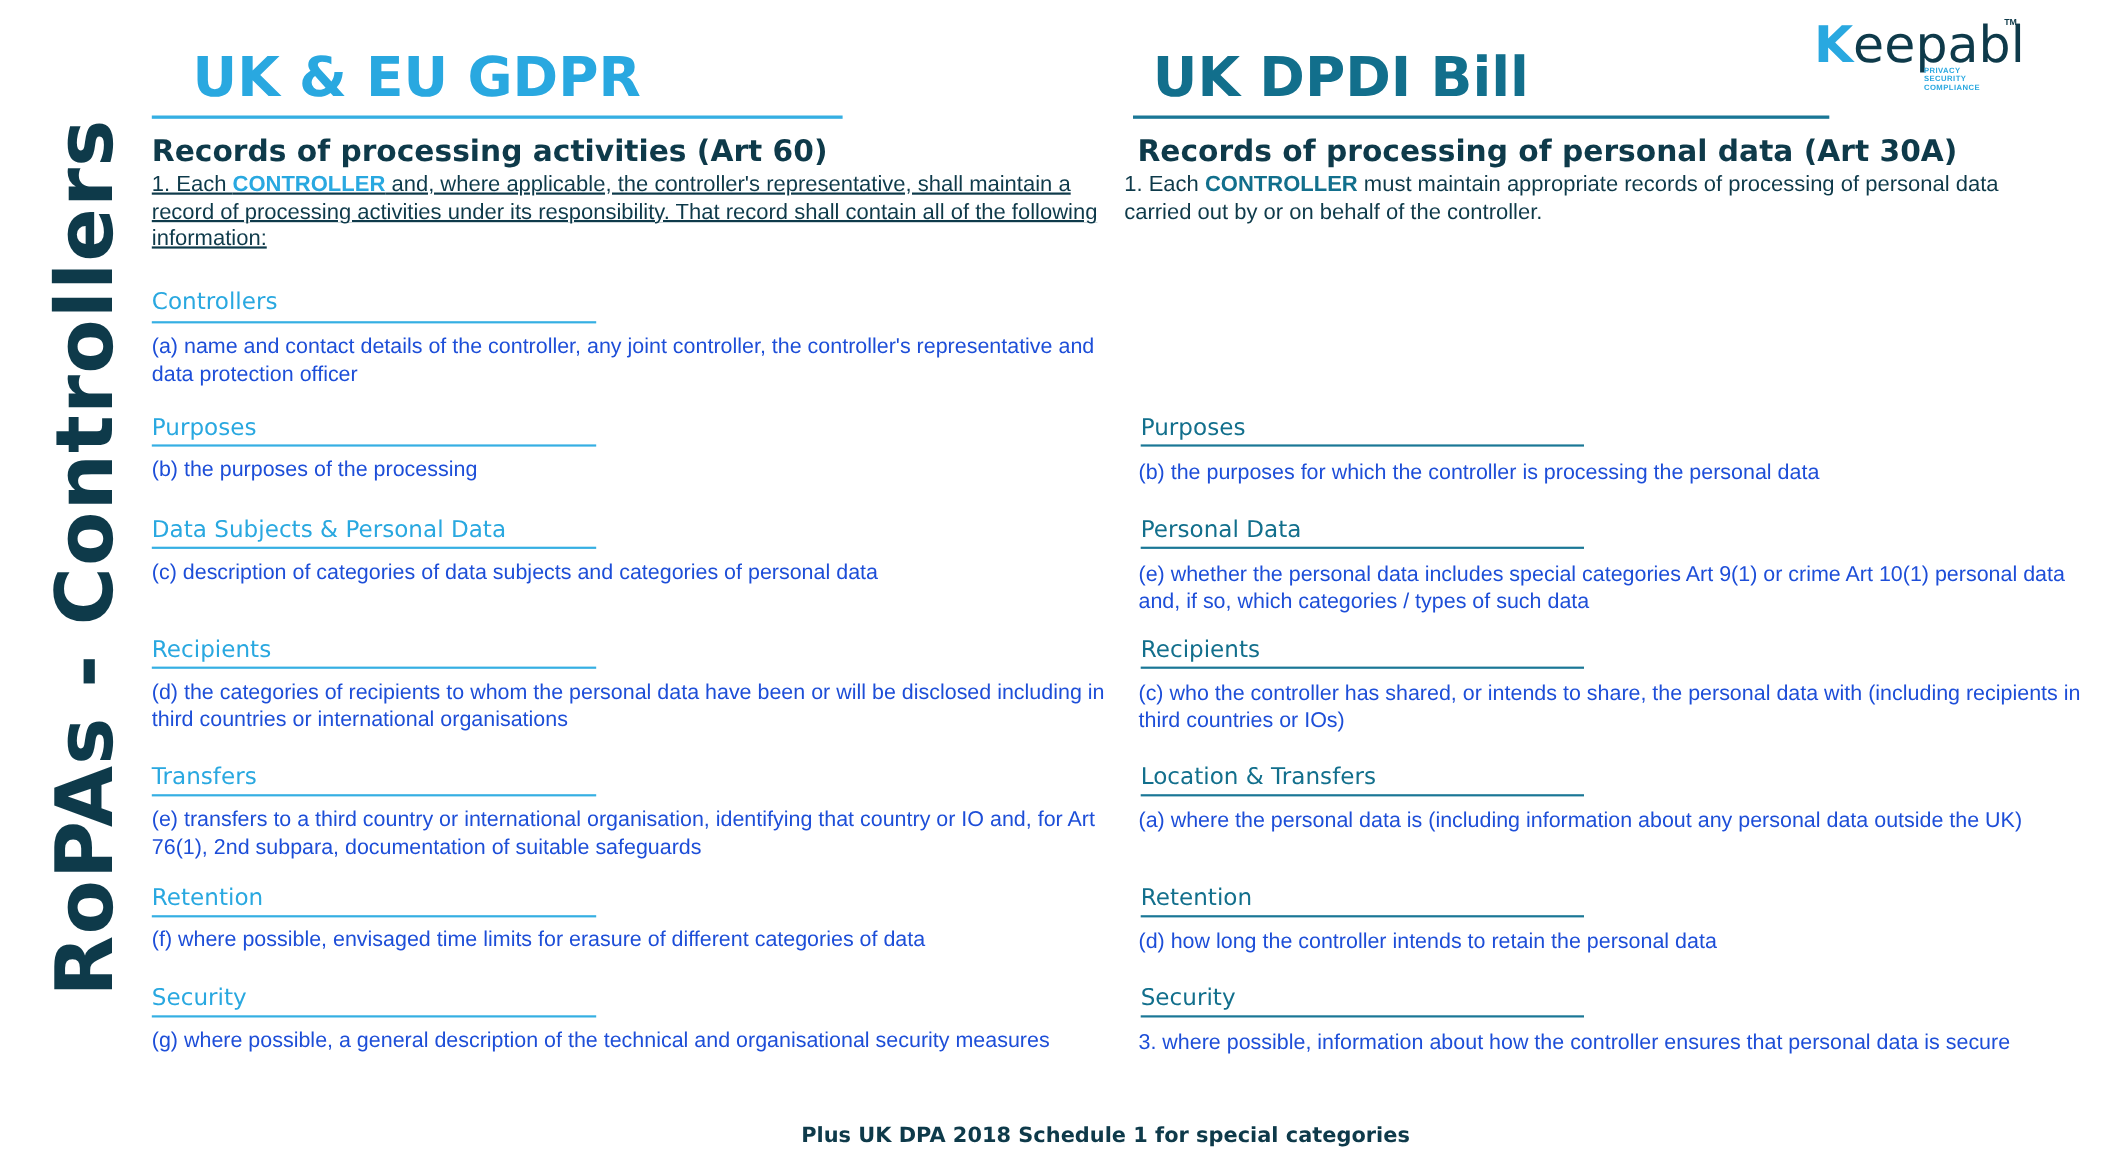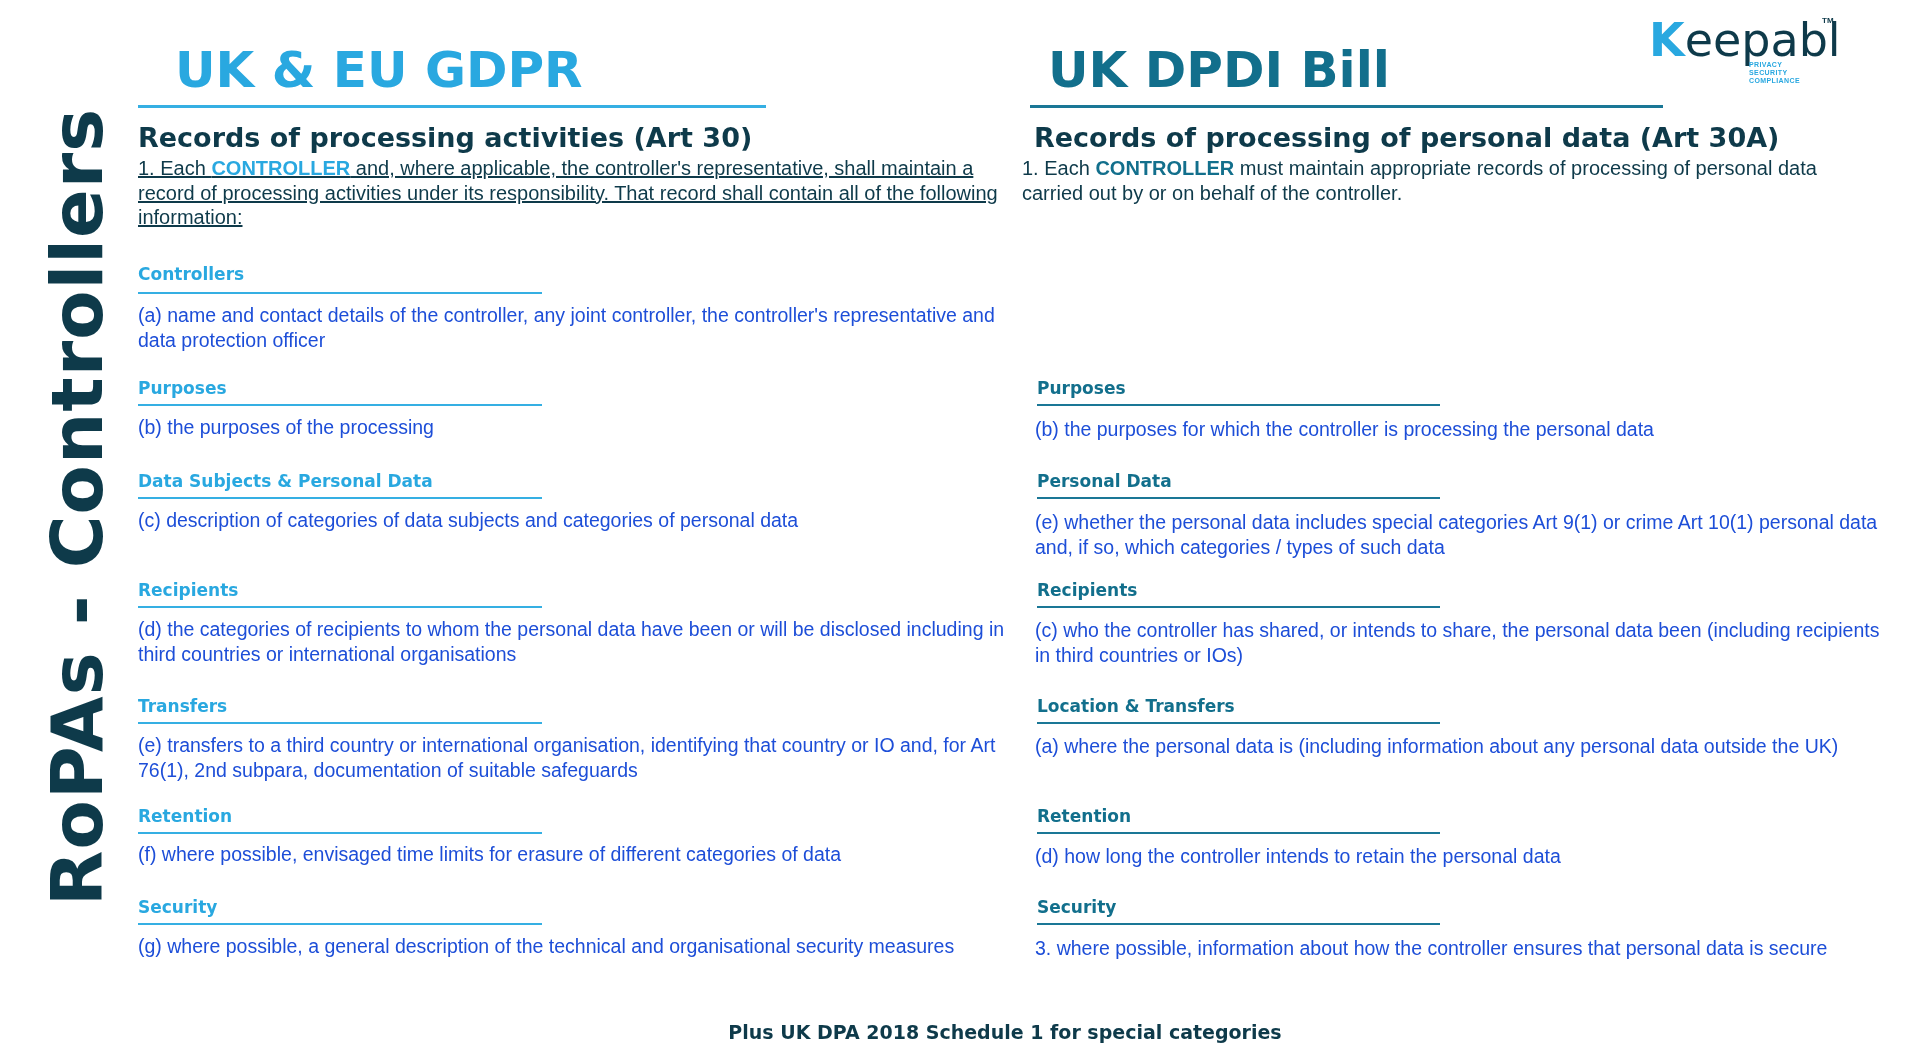--- a/index.html
+++ b/index.html
@@ -34,22 +34,22 @@
     .subhead.right { left: 1034px; top: 121px; }
     .intro {
       position: absolute; font-size: 20px; line-height: 24.6px; color: #0e3a4a;
     }
     .intro.left { left: 138px; top: 156px; width: 870px; text-decoration: underline; }
     .intro.right { left: 1022px; top: 156px; width: 850px; }
     .intro .kw { font-weight: bold; }
     .intro.left .kw { color: #29a8e0; }
     .intro.right .kw { color: #126f8c; }
     .sec-head {
-      position: absolute; font-family: "DejaVu Sans", sans-serif; font-weight: bold;
-      font-size: 17px; line-height: 26px; white-space: nowrap;
+      position: absolute; font-family: "DejaVu Sans", sans-serif; font-weight: normal;
+      font-size: 21px; line-height: 26px; white-space: nowrap;
     }
     .left-col .sec-head { color: #29a8e0; left: 138px; }
     .right-col .sec-head { color: #126f8c; left: 1037px; }
     .sec-rule { position: absolute; height: 2px; }
     .left-col .sec-rule { left: 138px; width: 404px; background: #35afe3; }
     .right-col .sec-rule { left: 1037px; width: 403px; background: #1a7796; }
     .sec-text {
       position: absolute; font-size: 19.5px; line-height: 24.5px; color: #1d4ed8;
     }
     .left-col .sec-text { left: 138px; width: 870px; }
@@ -83,21 +83,21 @@
   <div class="tag">
     <div>PRIVACY</div>
     <div>SECURITY</div>
     <div>COMPLIANCE</div>
   </div>
 </div>
 
 <div class="left-col">
   <div class="col-title left">UK &amp; EU GDPR</div>
   <div class="main-rule left"></div>
-  <div class="subhead left">Records of processing activities (Art 30)</div>
+  <div class="subhead left">Records of processing activities (Art 60)</div>
   <div class="intro left"><span>1. Each </span><span class="kw">CONTROLLER</span><span> and, where applicable, the controller's representative, shall maintain a record of processing activities under its responsibility. That record shall contain all of the following information:</span></div>
 
   <div class="sec-head" style="top:261px">Controllers</div>
   <div class="sec-rule" style="top:292px"></div>
   <div class="sec-text" style="top:303px">(a) name and contact details of the controller, any joint controller, the controller's representative and data protection officer</div>
 
   <div class="sec-head" style="top:375px">Purposes</div>
   <div class="sec-rule" style="top:404px"></div>
   <div class="sec-text" style="top:415px">(b) the purposes of the processing</div>
 
@@ -131,21 +131,21 @@
   <div class="sec-head" style="top:375px">Purposes</div>
   <div class="sec-rule" style="top:404px"></div>
   <div class="sec-text" style="top:417px">(b) the purposes for which the controller is processing the personal data</div>
 
   <div class="sec-head" style="top:468px">Personal Data</div>
   <div class="sec-rule" style="top:497px"></div>
   <div class="sec-text" style="top:510px">(e) whether the personal data includes special categories Art 9(1) or crime Art 10(1) personal data and, if so, which categories / types of such data</div>
 
   <div class="sec-head" style="top:577px">Recipients</div>
   <div class="sec-rule" style="top:606px"></div>
-  <div class="sec-text" style="top:618px">(c) who the controller has shared, or intends to share, the personal data been (including recipients in third countries or IOs)</div>
+  <div class="sec-text" style="top:618px">(c) who the controller has shared, or intends to share, the personal data with (including recipients in third countries or IOs)</div>
 
   <div class="sec-head" style="top:693px">Location &amp; Transfers</div>
   <div class="sec-rule" style="top:722px"></div>
   <div class="sec-text" style="top:734px">(a) where the personal data is (including information about any personal data outside the UK)</div>
 
   <div class="sec-head" style="top:803px">Retention</div>
   <div class="sec-rule" style="top:832px"></div>
   <div class="sec-text" style="top:844px">(d) how long the controller intends to retain the personal data</div>
 
   <div class="sec-head" style="top:894px">Security</div>

